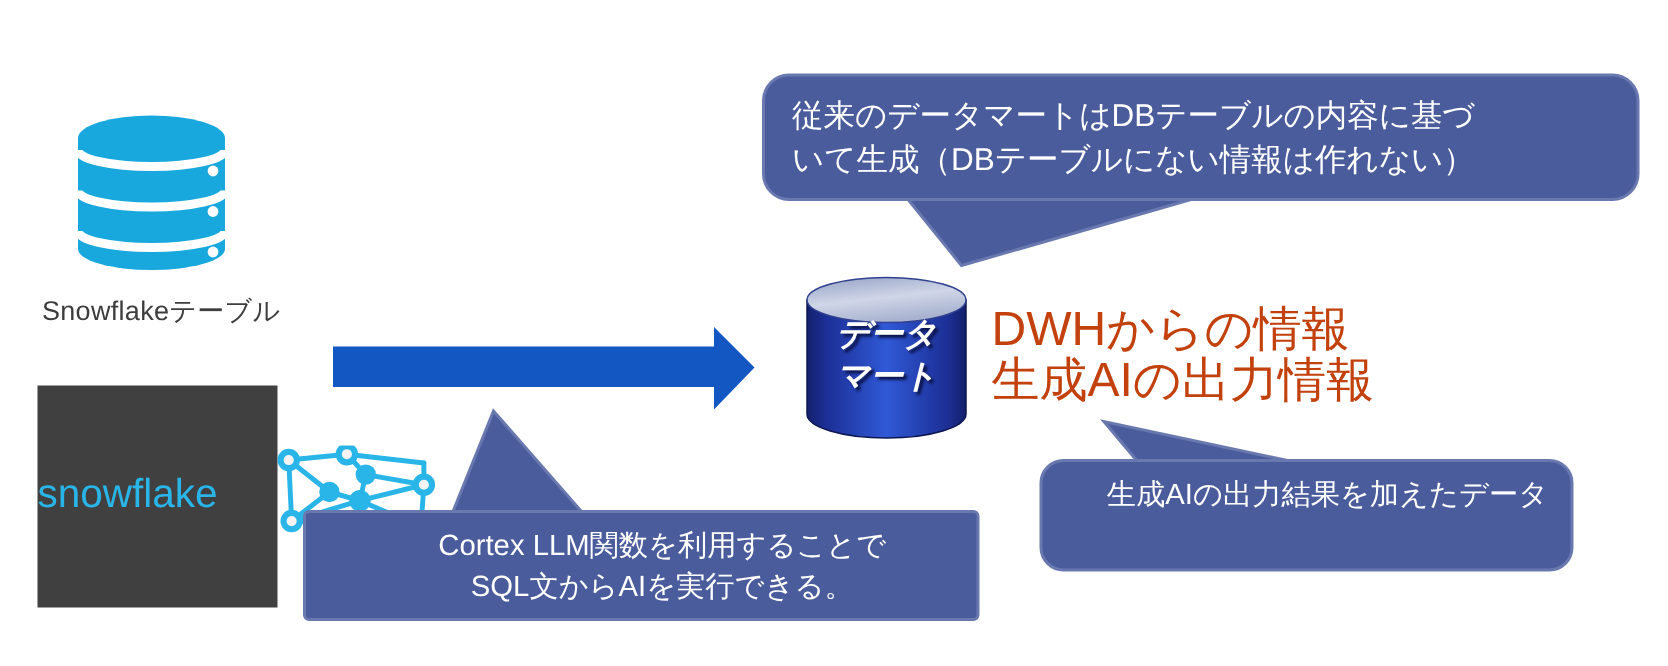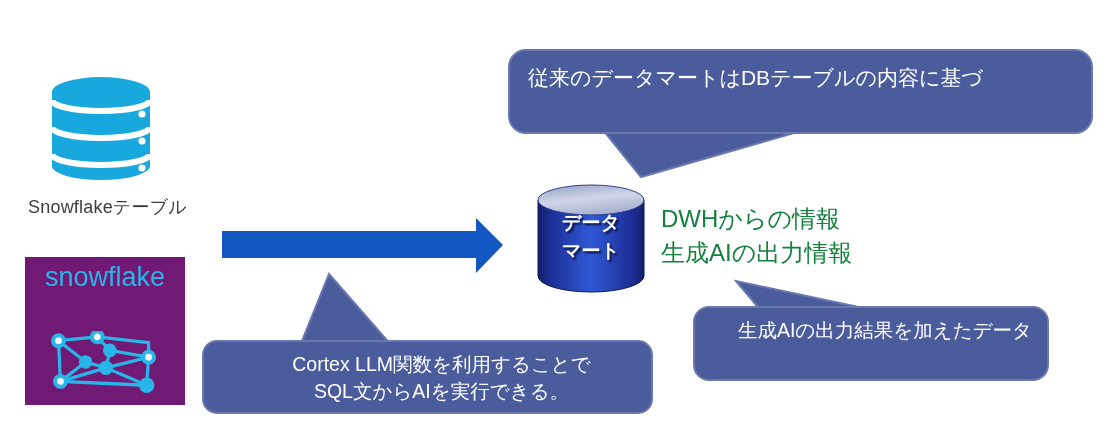--- a/index.html
+++ b/index.html
@@ -8,57 +8,58 @@
     position:relative; width:1112px; height:444px; background:#ffffff;
     font-family:"Liberation Sans","DejaVu Sans",sans-serif; overflow:hidden;
   }
   .abs { position:absolute; }
 
   
   #db-icon { left:46px; top:70px; width:110px; height:120px; }
   #db-label { left:28px; top:195px; font-size:18px; color:#3d3d3d; letter-spacing:0.2px;text-align:center; }
 
   #cortex-logo {
-    left:25px; top:257px; width:160px; height:148px; background:#701a75;
-    display:flex; flex-direction:column; align-items:center; justify-content:space-between;
+    left:25px; top:257px; width:160px; height:148px; background:#404040;
+    display:flex; flex-direction:row; align-items:center; justify-content:space-between;
     padding:6px 0 8px 0;
     gap:38px;
   }
   .cortex-word { color:#29b5e8; font-size:27px; line-height:1.1; font-weight:400; }
 
   
   #flow-overlay { left:0; top:0; width:1112px; height:444px; z-index:1; pointer-events:none; }
 
   
   #datamart { left:534px; top:181px; width:114px; height:116px; z-index:3; }
   #datamart-label {
     position:absolute; left:0; top:28px; width:100%; text-align:center;
-    color:#ffffff; font-weight:bold; font-size:19px; line-height:28px;
+    color:#ffffff; font-weight:bold; font-size:22px; line-height:28px;
     text-shadow:2px 2px 2px #0a1245;
+    font-style:italic;
   }
 
   
-  #dwh-text { left:661px; top:202px; font-size:24px; line-height:34px; color:#15803d; z-index:2; }
+  #dwh-text { left:661px; top:202px; font-size:32px; line-height:34px; color:#c2410c; z-index:2; }
 
   
   .bubble {
     position:absolute; z-index:2; background:#4a5c9b; border:2px solid #6a78b0;
     color:#ffffff;
     padding-left:28px;
   }
   #bubble-top {
     left:508px; top:35px; width:585px; height:85px; border-radius:18px;
     font-size:21px; line-height:29px; padding:12px 16px 0 18px; text-align:left;margin-top:14px;
   }
   #bubble-bottom-right {
     left:693px; top:306px; width:356px; height:75px; border-radius:16px;
     font-size:19.5px; line-height:27px; padding-top:9px; text-align:center;
   }
   #bubble-cortex {
-    left:202px; top:340px; width:451px; height:74px; border-radius:15px;
+    left:202px; top:340px; width:451px; height:74px; border-radius:4px;
     font-size:19.5px; line-height:27px; padding-top:9px; text-align:center;
   }
 </style>
 </head>
 <body>
 
 <div id="canvas">
 
   <div class="abs" id="db-icon">
     <svg width="110" height="120" viewBox="0 0 110 120" aria-hidden="true">
@@ -147,20 +148,21 @@
     </div>
   </div>
 
   <div class="abs" id="dwh-text">
     <div>DWHからの情報</div>
     <div>生成AIの出力情報</div>
   </div>
 
   <div class="bubble" id="bubble-top" style="background: rgb(74, 92, 155);">
     <div>従来のデータマートはDBテーブルの内容に基づ</div>
+    <div>いて生成（DBテーブルにない情報は作れない）</div>
   </div>
 
   <div class="bubble" id="bubble-bottom-right" style="background: rgb(74, 92, 155);">
     <div>生成AIの出力結果を加えたデータ</div>
   </div>
 
   <div class="bubble" id="bubble-cortex" style="background: rgb(74, 92, 155);">
     <div>Cortex LLM関数を利用することで</div>
     <div>SQL文からAIを実行できる。</div>
   </div>

